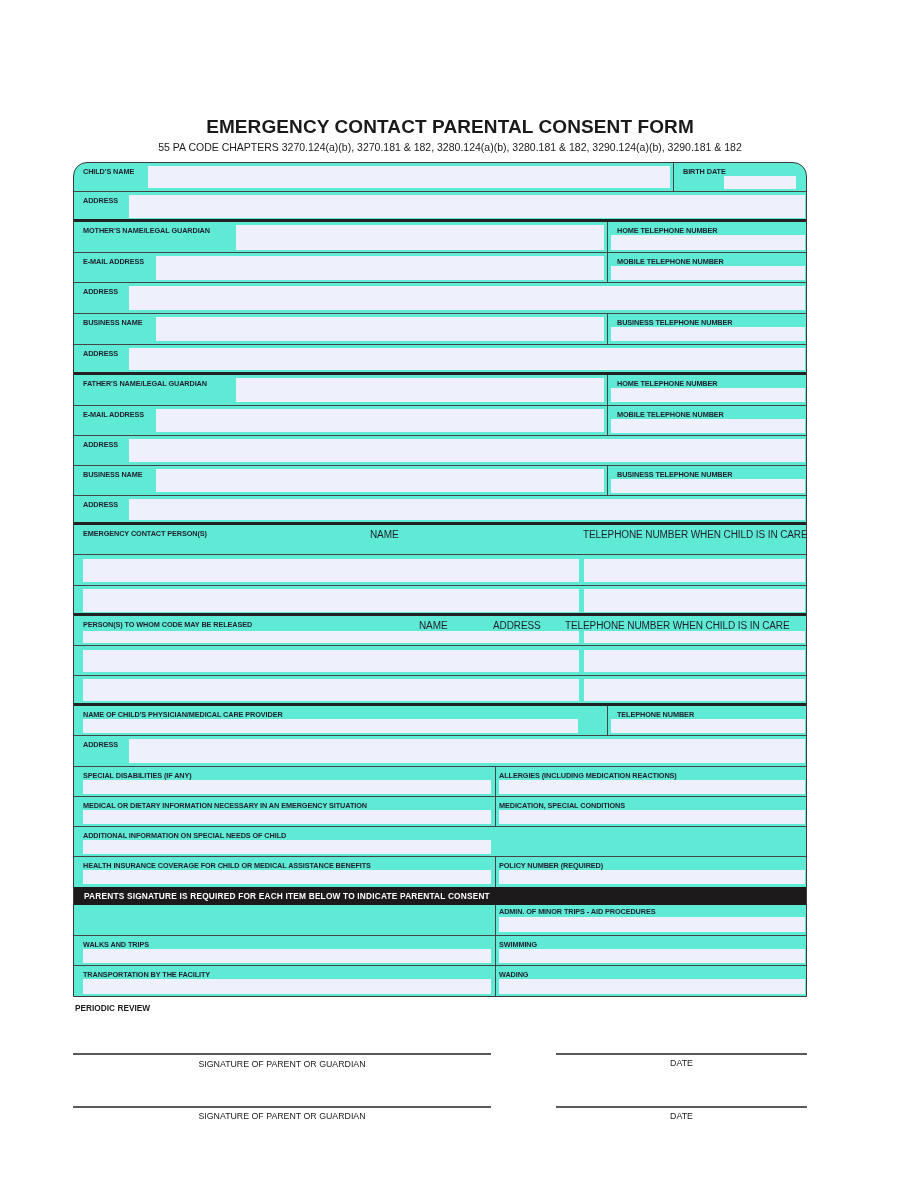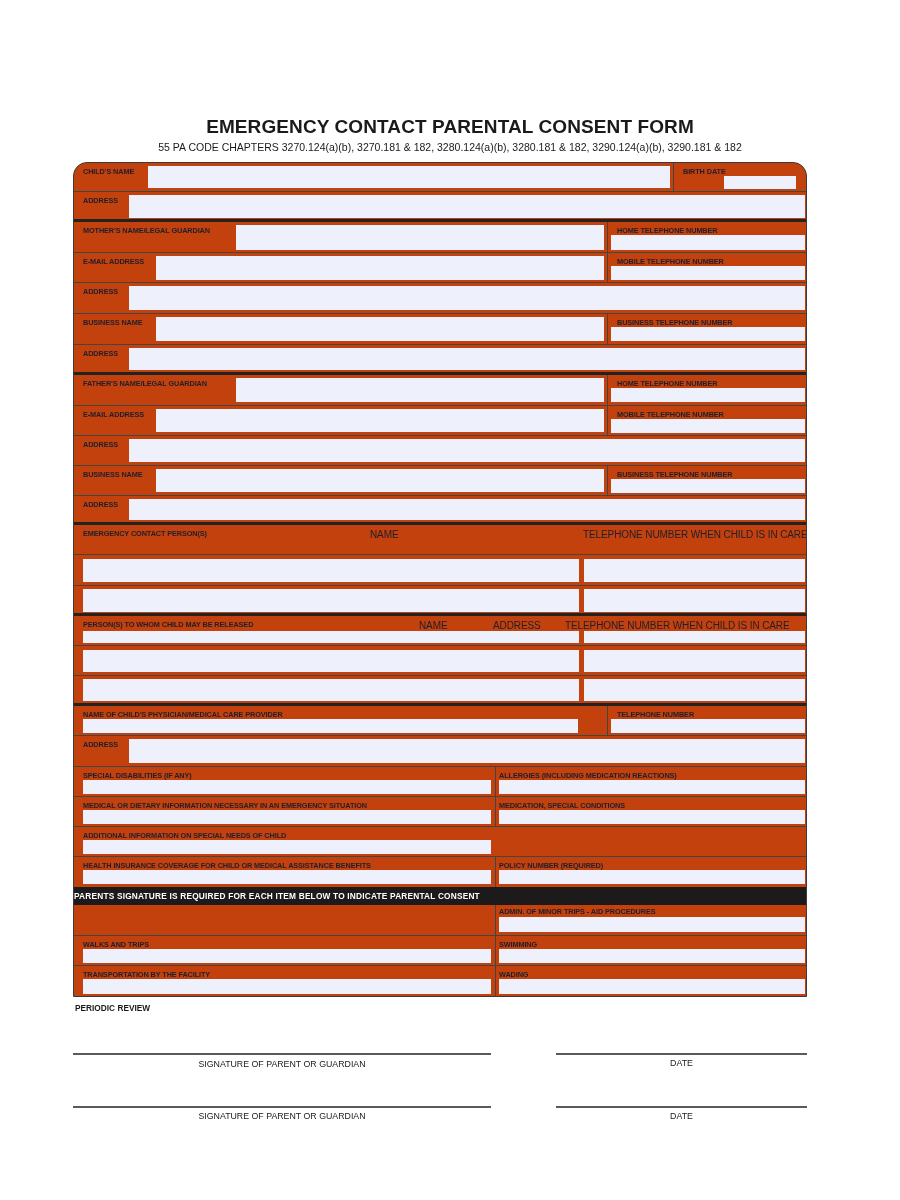--- a/index.html
+++ b/index.html
@@ -12,21 +12,21 @@
     letter-spacing: 0.1px;
   }
   .subtitle {
     position: absolute; left: 0; width: 900px; top: 141px;
     text-align: center; font-size: 10.5px; color: #1a1a1a;
   }
 
   .form {
     position: absolute; left: 73px; top: 162px; width: 734px; height: 835px;
     border: 1.5px solid #3a3a3a; border-top-left-radius: 14px; border-top-right-radius: 14px;
-    overflow: hidden; background: #c2410c;
+    overflow: hidden; background: #5eead4;
   }
 
   .row {
     position: absolute; left: 0; width: 100%;
     border-bottom: 1.5px solid #444;
   }
   .row.thick { border-bottom: 3px solid #222; }
   .row.nob { border-bottom: none; }
 
   .cell { position: absolute; top: 0; height: 100%; }
@@ -38,21 +38,21 @@
     letter-spacing: -0.1px;
   }
   .lbl.plain { font-weight: normal; font-size: 10px; }
 
   .fld {
     position: absolute; background: #eef0fb;
   }
 
   .banner {
     position: absolute; left: 0; width: 100%; background: #1c1a1a; color: #ffffff;
-    font-size: 8.3px; font-weight: bold; line-height: 18px;
+    font-size: 8.3px; font-weight: bold; padding-left: 10px; line-height: 18px;
     letter-spacing: 0.2px;
   }
 
   .periodic {
     position: absolute; left: 75px; top: 1003px; font-size: 8.3px; font-weight: bold; color: #1a1a1a;
   }
   .sigline { position: absolute; height: 2px; background: #5a5a5a; }
   .siglabel { position: absolute; font-size: 8.8px; color: #1a1a1a; text-align: center; }
 </style>
 </head>
@@ -165,21 +165,21 @@
   <div class="row" style="top:392px;height:31px;">
     <div class="fld" style="left:9px;top:4px;width:496px;height:23px;"></div>
     <div class="fld" style="left:510px;top:4px;width:221px;height:23px;"></div>
   </div>
   <div class="row thick" style="top:423px;height:30px;">
     <div class="fld" style="left:9px;top:3px;width:496px;height:23px;"></div>
     <div class="fld" style="left:510px;top:3px;width:221px;height:23px;"></div>
   </div>
 
   <div class="row" style="top:453px;height:30px;">
-    <span class="lbl">PERSON(S) TO WHOM CHILD MAY BE RELEASED</span>
+    <span class="lbl">PERSON(S) TO WHOM CODE MAY BE RELEASED</span>
     <span class="lbl plain" style="left:345px;">NAME</span>
     <span class="lbl plain" style="left:419px;">ADDRESS</span>
     <span class="lbl plain" style="left:491px;">TELEPHONE NUMBER WHEN CHILD IS IN CARE</span>
     <div class="fld" style="left:9px;top:15px;width:496px;height:12px;"></div>
     <div class="fld" style="left:510px;top:15px;width:221px;height:12px;"></div>
   </div>
   <div class="row" style="top:483px;height:30px;">
     <div class="fld" style="left:9px;top:4px;width:496px;height:22px;"></div>
     <div class="fld" style="left:510px;top:4px;width:221px;height:22px;"></div>
   </div>

